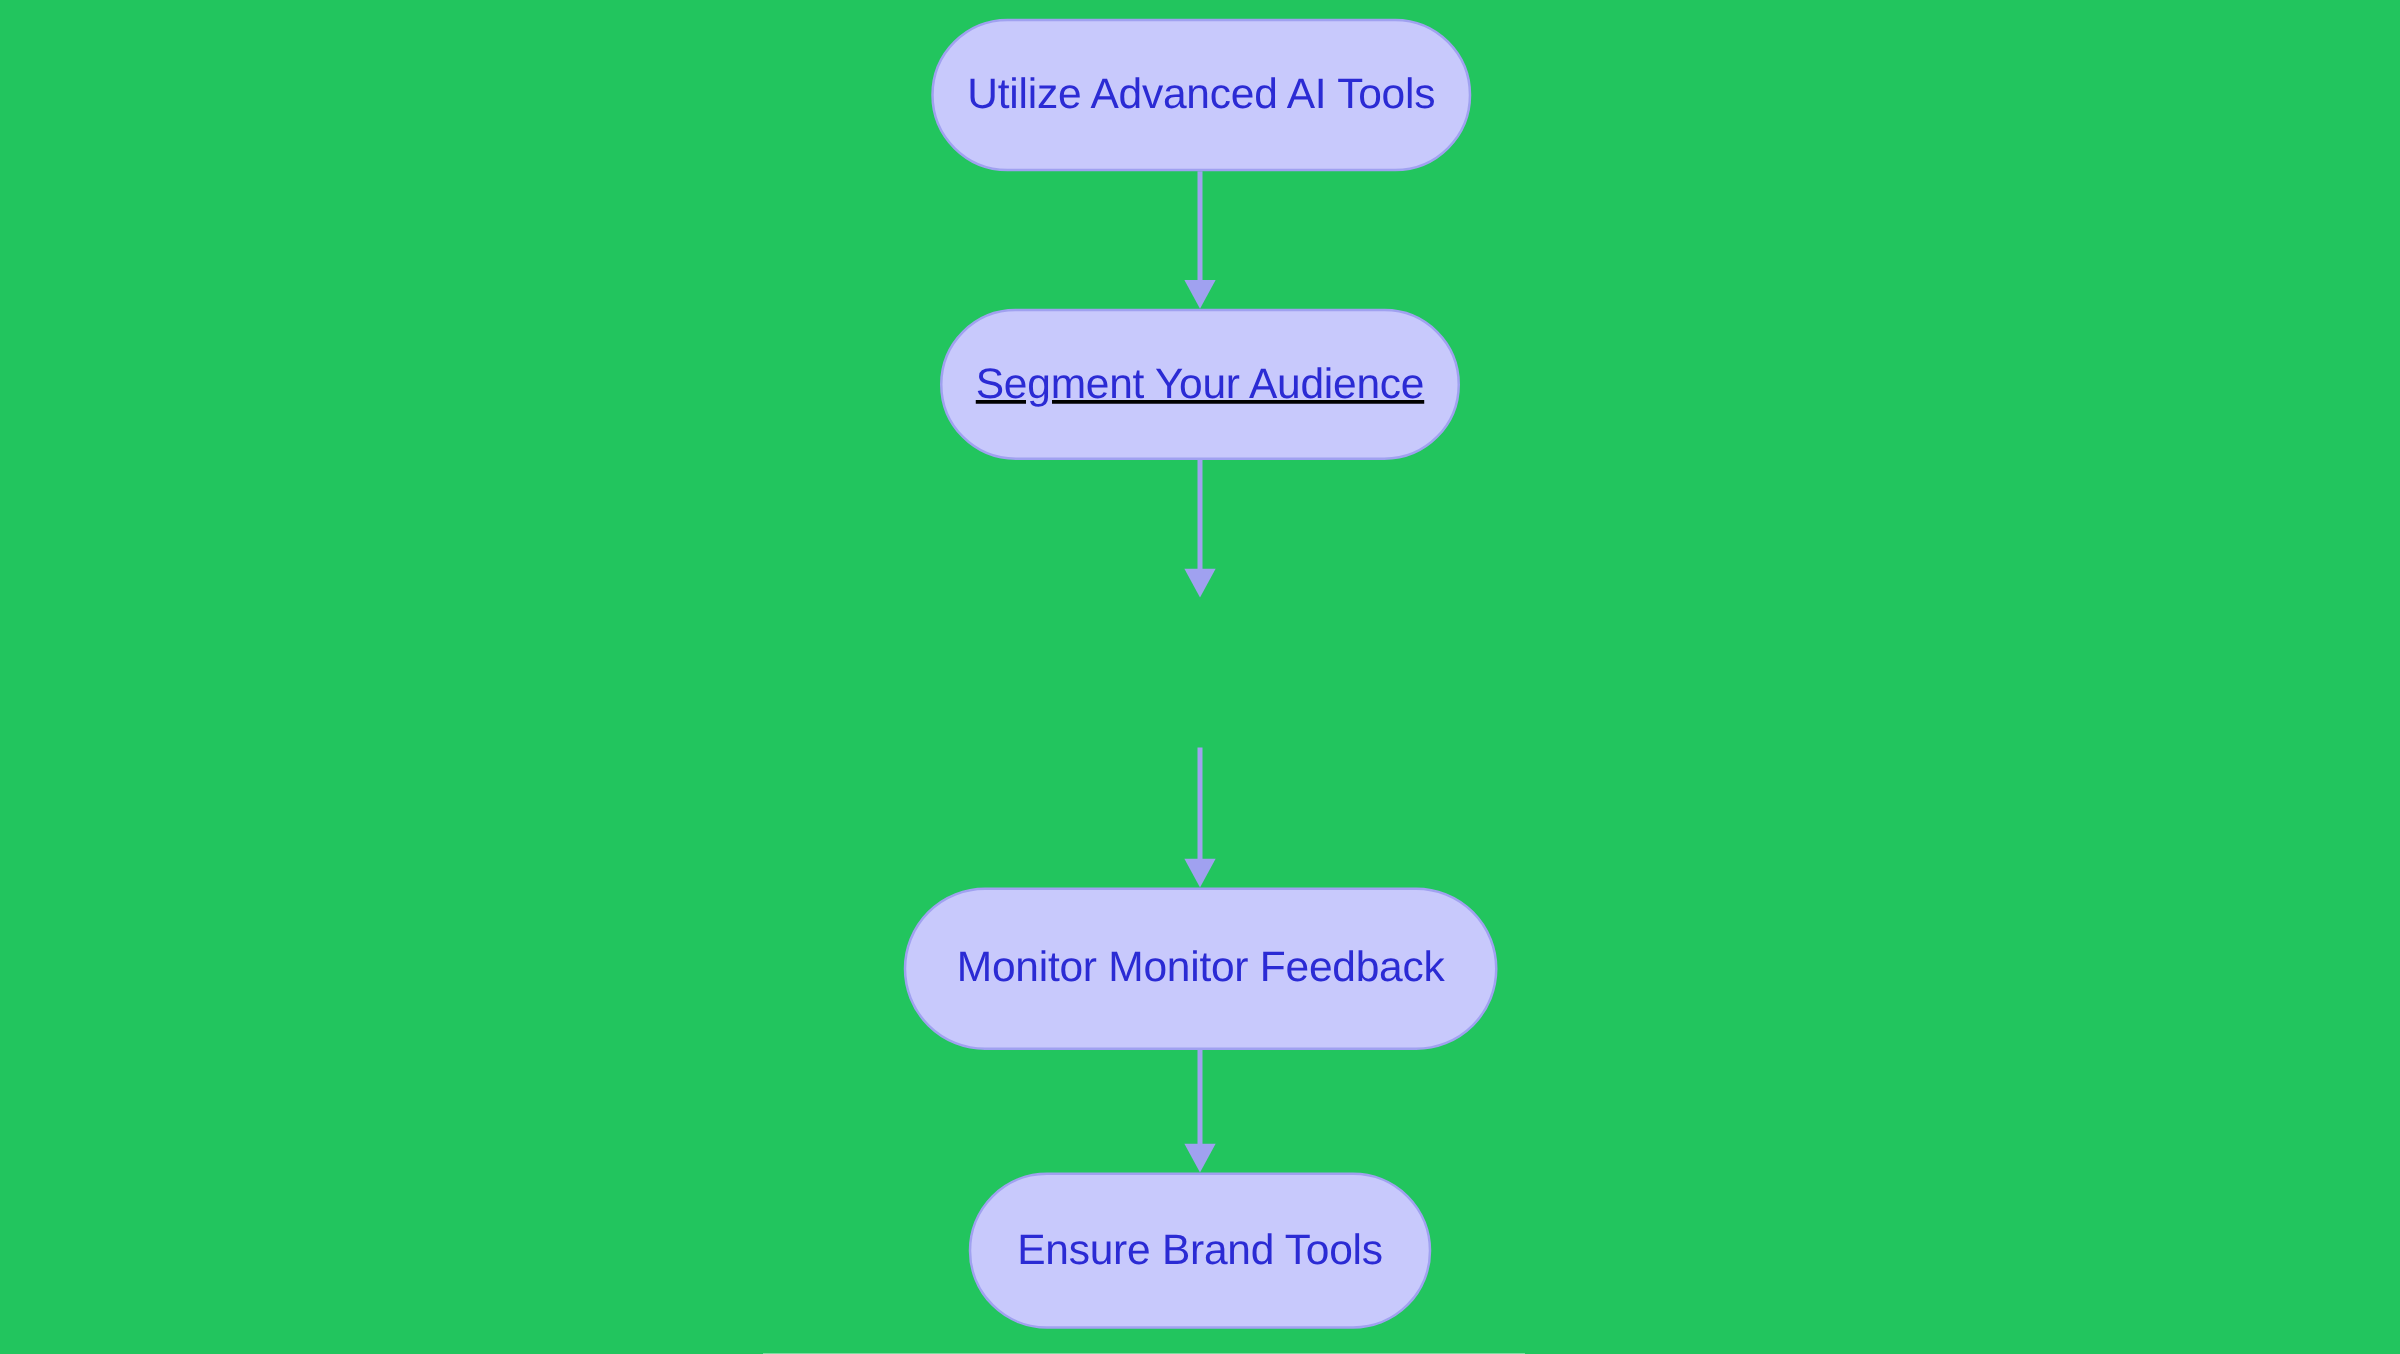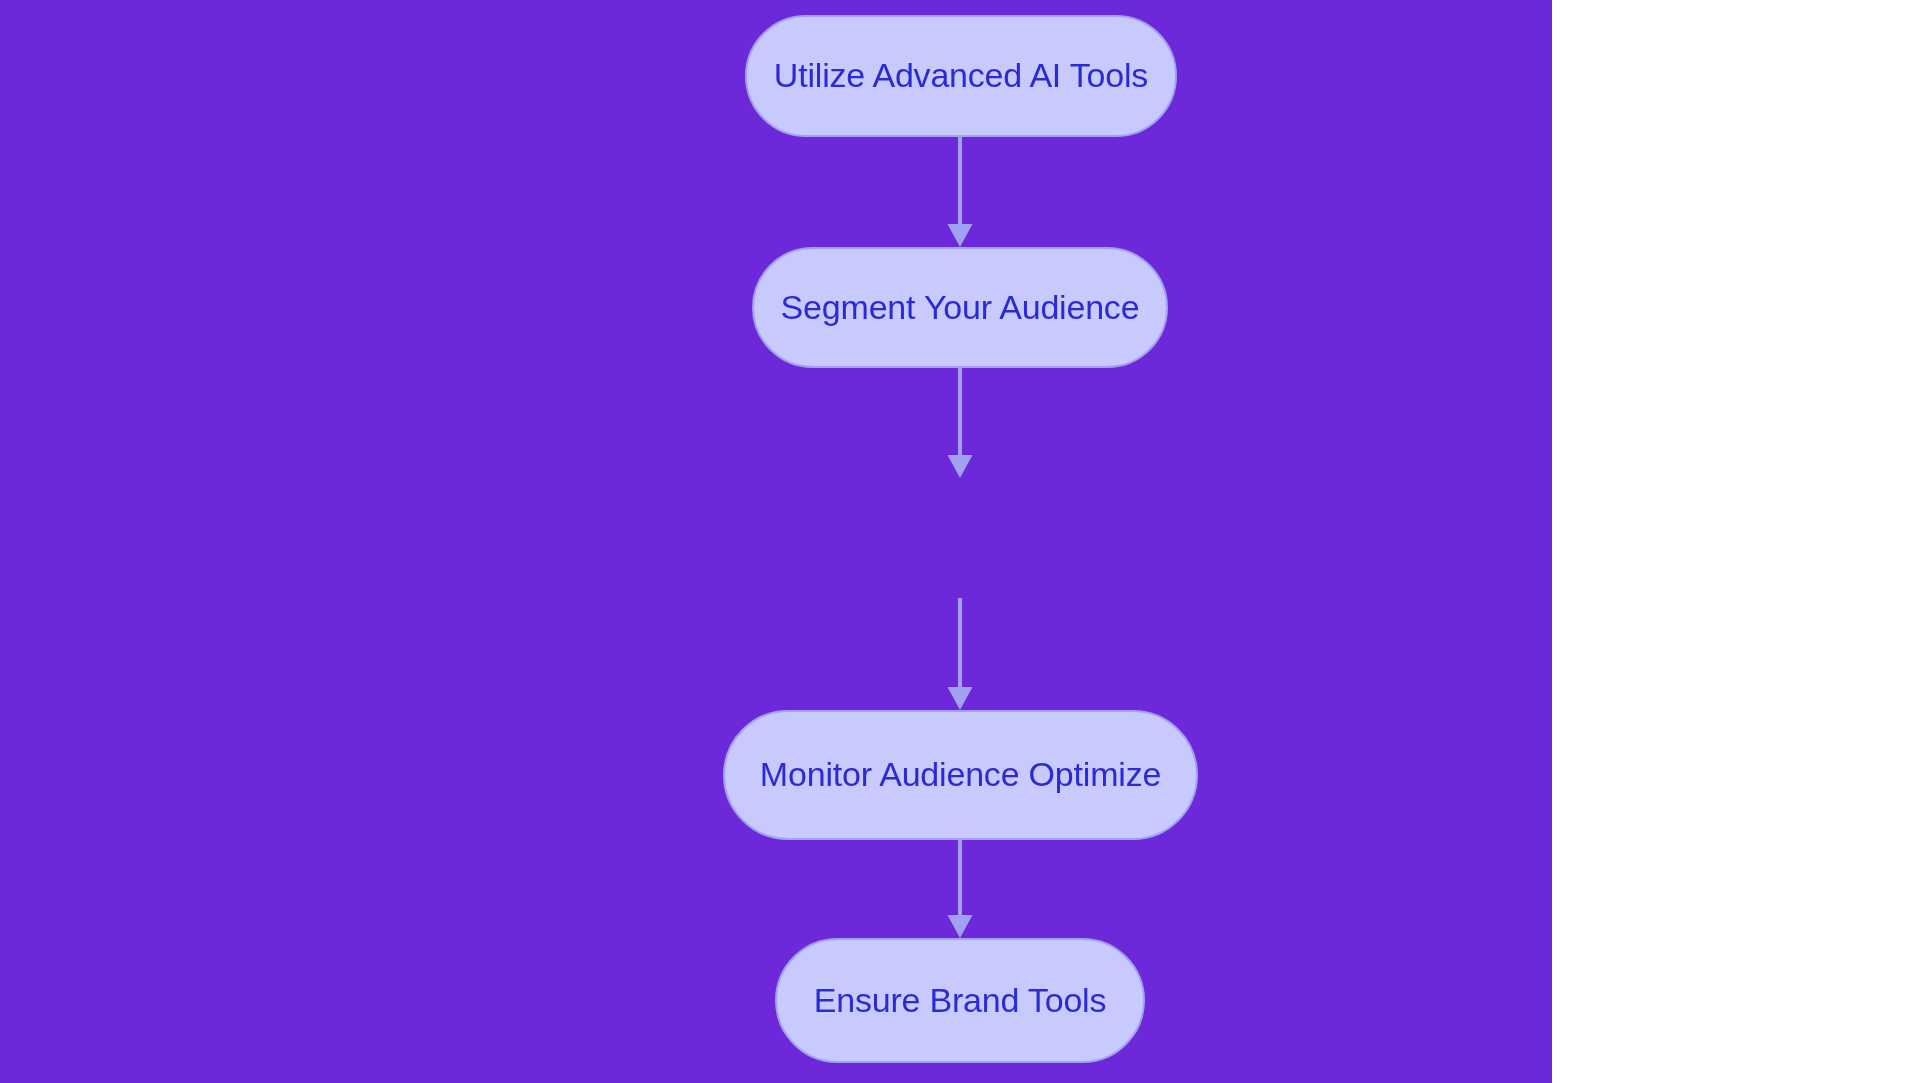--- a/index.html
+++ b/index.html
@@ -6,23 +6,23 @@
   html, body {
     margin: 0;
     padding: 0;
     background: #ffffff;
   }
   body {
     font-family: "Liberation Sans", sans-serif;
   }
   #canvas {
     position: relative;
-    width: 1552px;
+    width: 1920px;
     height: 1083px;
-    background: #6d28d9;
+    background: #22c55e;
     overflow: hidden;
   }
   #flow-svg {
     position: absolute;
     left: 0;
     top: 0;
     width: 1920px;
     height: 1083px;
   }
   .node {
@@ -41,21 +41,21 @@
     font-size: 34px;
     font-weight: 400;
     color: #2b2bd4;
     letter-spacing: -0.2px;
     line-height: 1.1;
     white-space: nowrap;
     text-align: center;
   }
   
   #node-0 { left: 745px; top: 15px;  width: 432px; height: 122px; }
-  #node-1 { left: 752px; top: 247px; width: 416px; height: 121px; }
+  #node-1 { left: 752px; top: 247px; width: 416px; height: 121px; text-decoration: underline; }
   #node-2 { left: 793px; top: 478px; width: 332px; height: 120px; }
   #node-3 { left: 723px; top: 710px; width: 475px; height: 130px; }
   #node-4 { left: 775px; top: 938px; width: 370px; height: 125px; }
 </style>
 </head>
 <body>
 
 <div id="canvas">
 
   <svg id="flow-svg" viewBox="0 0 1920 1083" xmlns="http://www.w3.org/2000/svg">
@@ -84,20 +84,20 @@
   <div class="node" id="node-0">
     <span class="node-label">Utilize Advanced AI Tools</span>
   </div>
 
   <div class="node" id="node-1">
     <span class="node-label">Segment Your Audience</span>
   </div>
 
 
   <div class="node" id="node-3">
-    <span class="node-label">Monitor Audience Optimize</span>
+    <span class="node-label">Monitor Monitor Feedback</span>
   </div>
 
   <div class="node" id="node-4">
     <span class="node-label">Ensure Brand Tools</span>
   </div>
 
 </div>
 
 </body></html>

